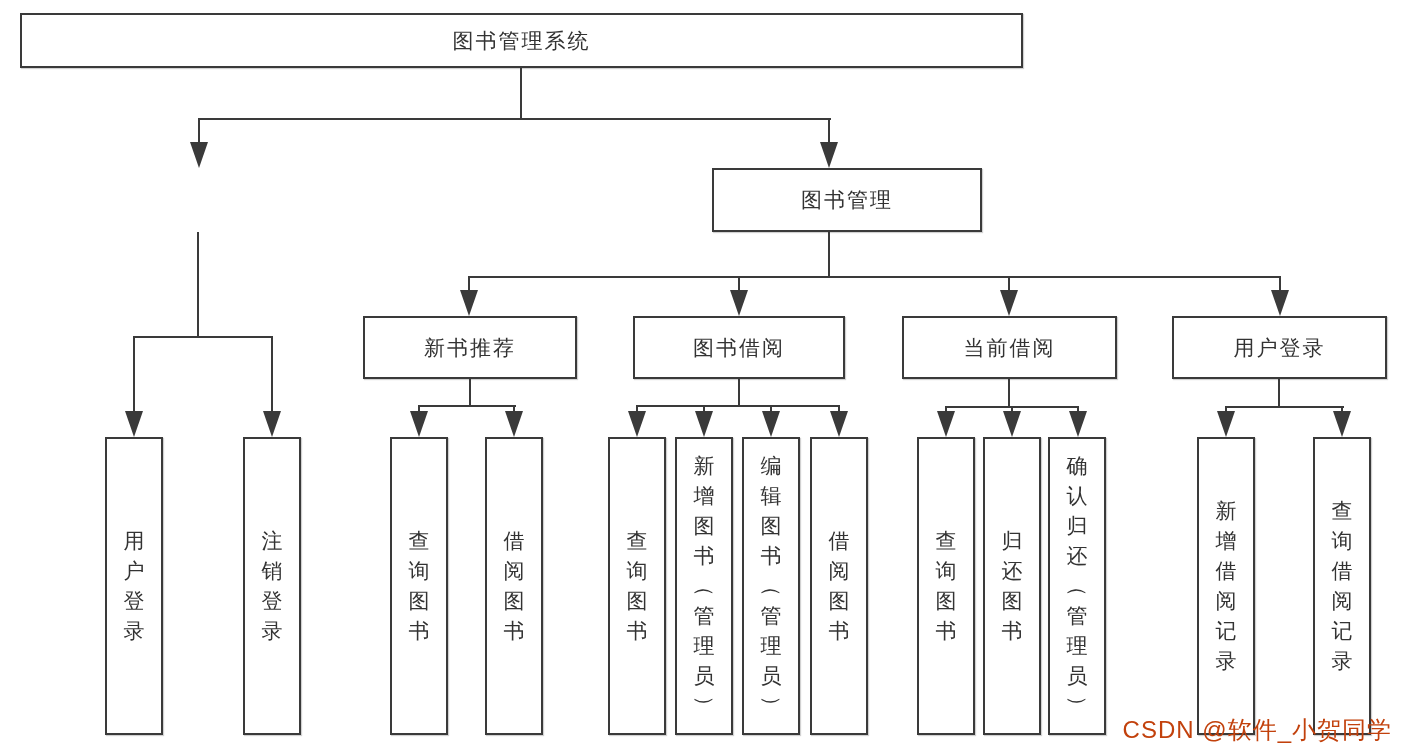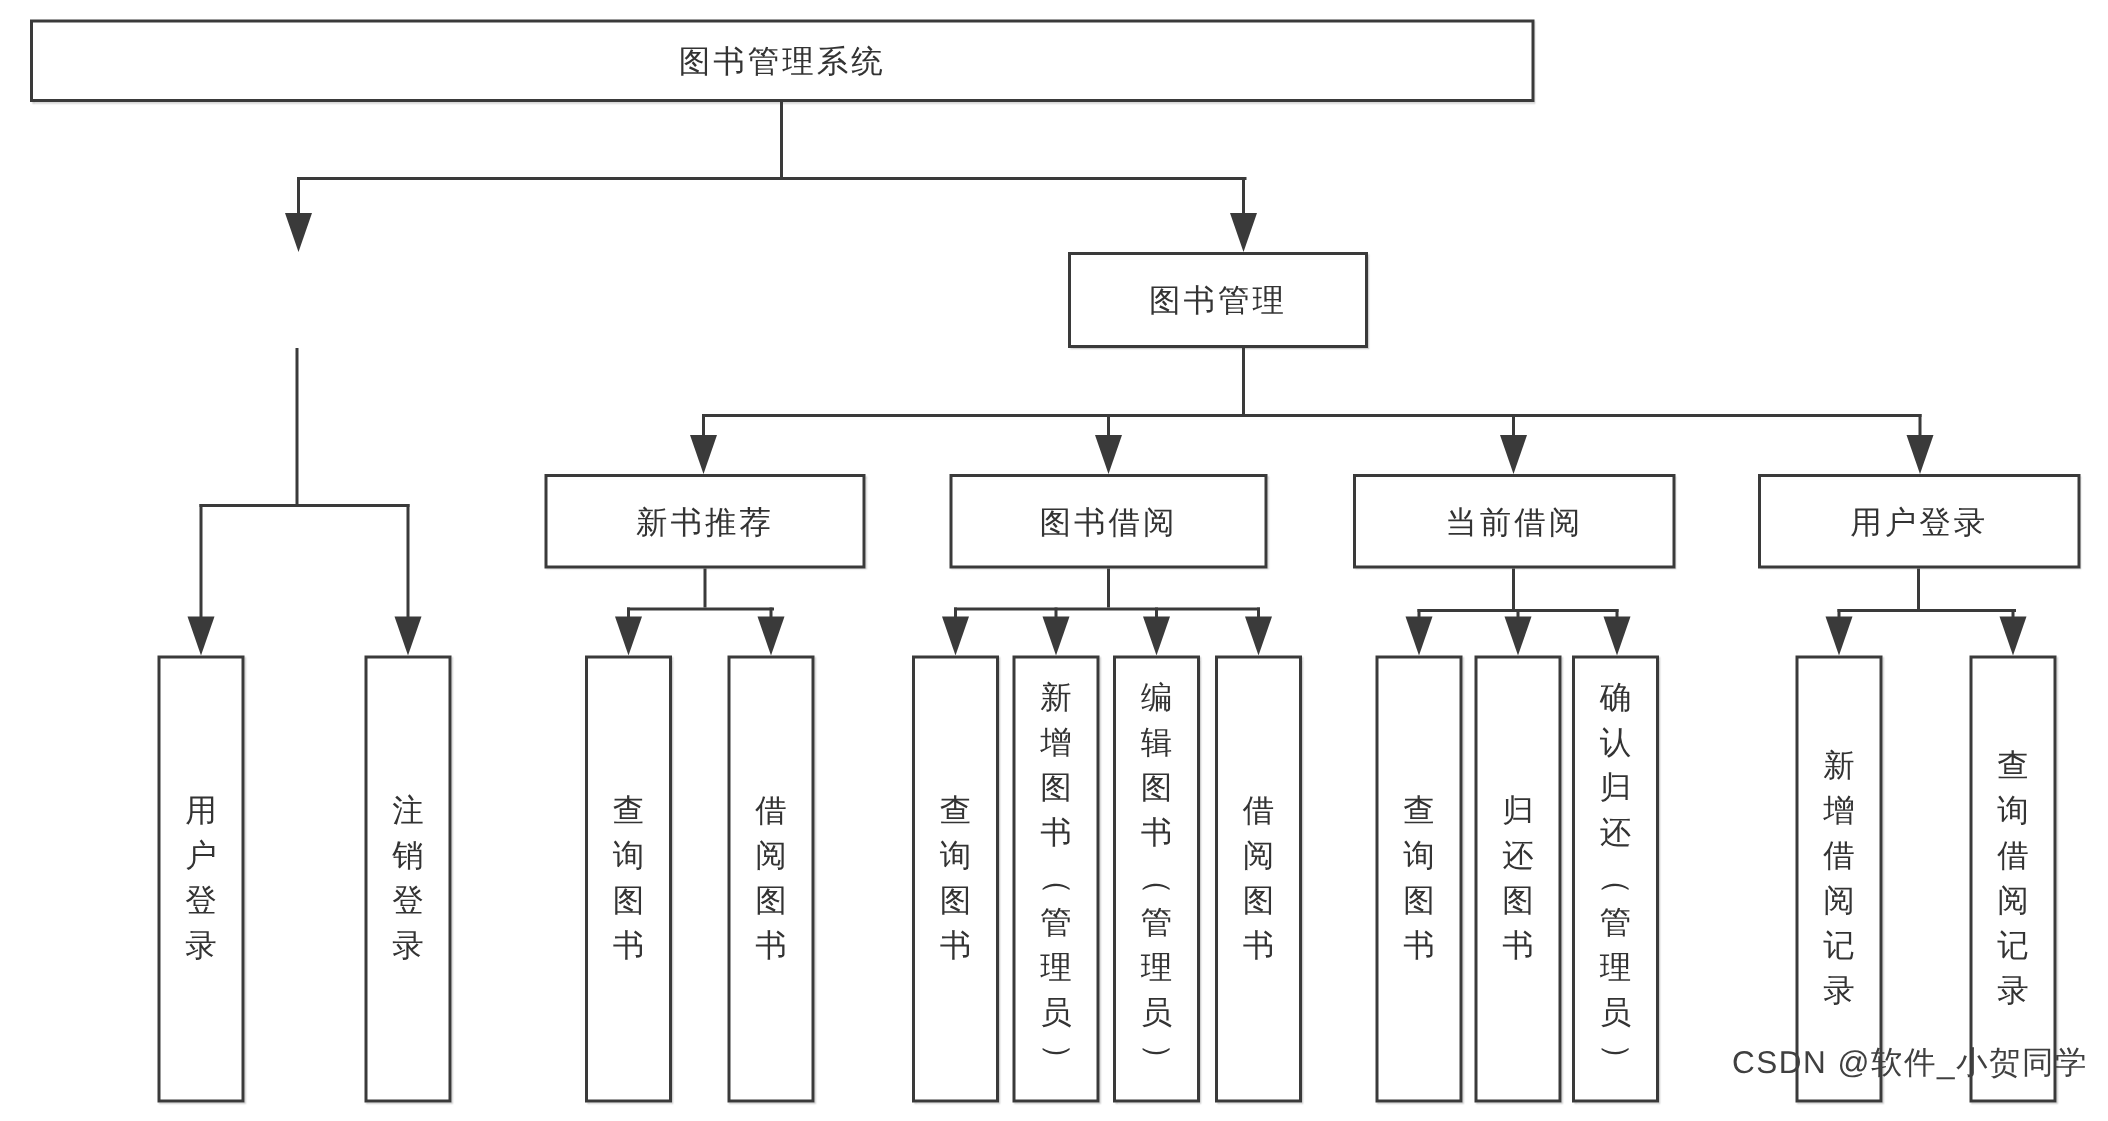--- a/index.html
+++ b/index.html
@@ -48,45 +48,45 @@
   .arrow{
     position:absolute;
     width:0;height:0;
     border-left:9px solid transparent;
     border-right:9px solid transparent;
     border-top:26px solid #3a3a3a;
   }
   .watermark{
     position:absolute;
     right:13px;
-    bottom:25px;
-    font-size:21px;
+    bottom:1px;
+    font-size:24px;
     letter-spacing:1px;
-    color:#404040;
+    color:#c2410c;
     z-index:5;
     white-space:nowrap;
   }
 </style>
 </head>
 <body>
 
 <div id="stage">
 
   <div class="node" style="left:20px;top:13px;width:1003px;height:55px;justify-content:center;">
     <span>图书管理系统</span>
   </div>
 
   <div class="vline" style="left:520px;top:68px;height:50px;"></div>
   <div class="hline" style="left:198px;top:118px;width:633px;"></div>
   <div class="vline" style="left:198px;top:118px;height:26px;"></div>
   <div class="arrow" style="left:190px;top:142px;"></div>
   <div class="vline" style="left:828px;top:118px;height:26px;"></div>
   <div class="arrow" style="left:820px;top:142px;"></div>
 
-  <div class="node" style="left:712px;top:168px;width:200px;height:64px;">
+  <div class="node" style="left:712px;top:168px;width:270px;height:64px;">
     <span>图书管理</span>
   </div>
 
   <div class="vline" style="left:197px;top:232px;height:104px;"></div>
   <div class="hline" style="left:133px;top:336px;width:140px;"></div>
   <div class="vline" style="left:133px;top:336px;height:77px;"></div>
   <div class="arrow" style="left:125px;top:411px;"></div>
   <div class="vline" style="left:271px;top:336px;height:77px;"></div>
   <div class="arrow" style="left:263px;top:411px;"></div>
 

